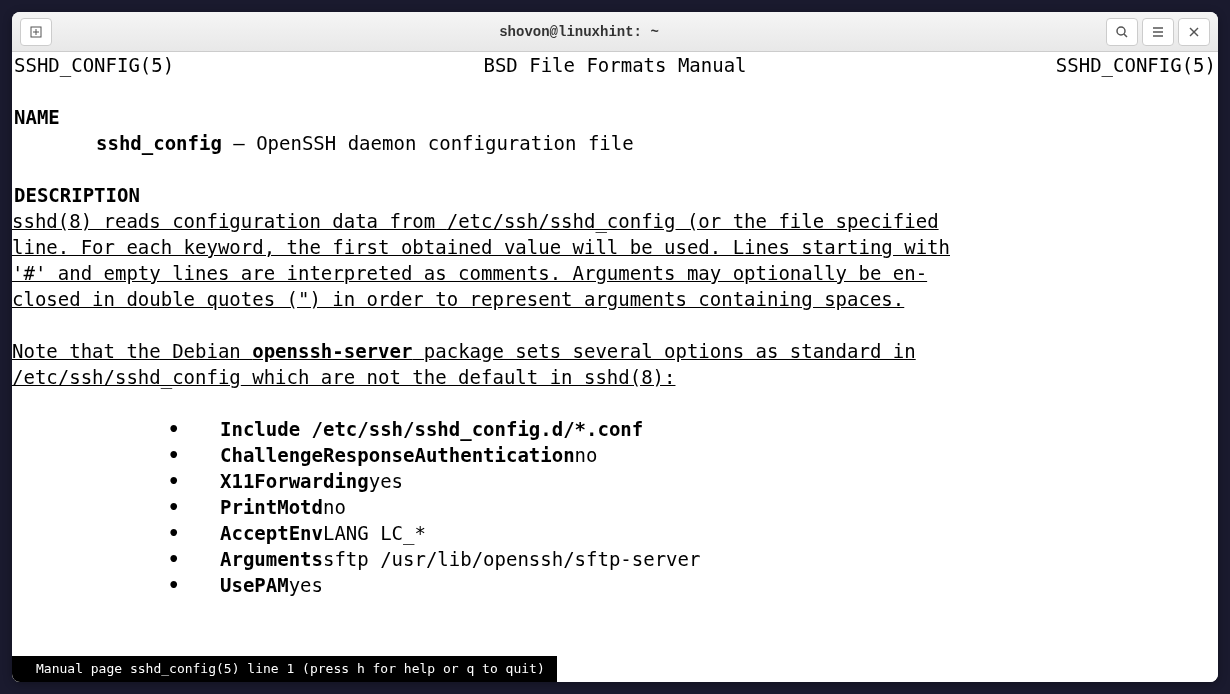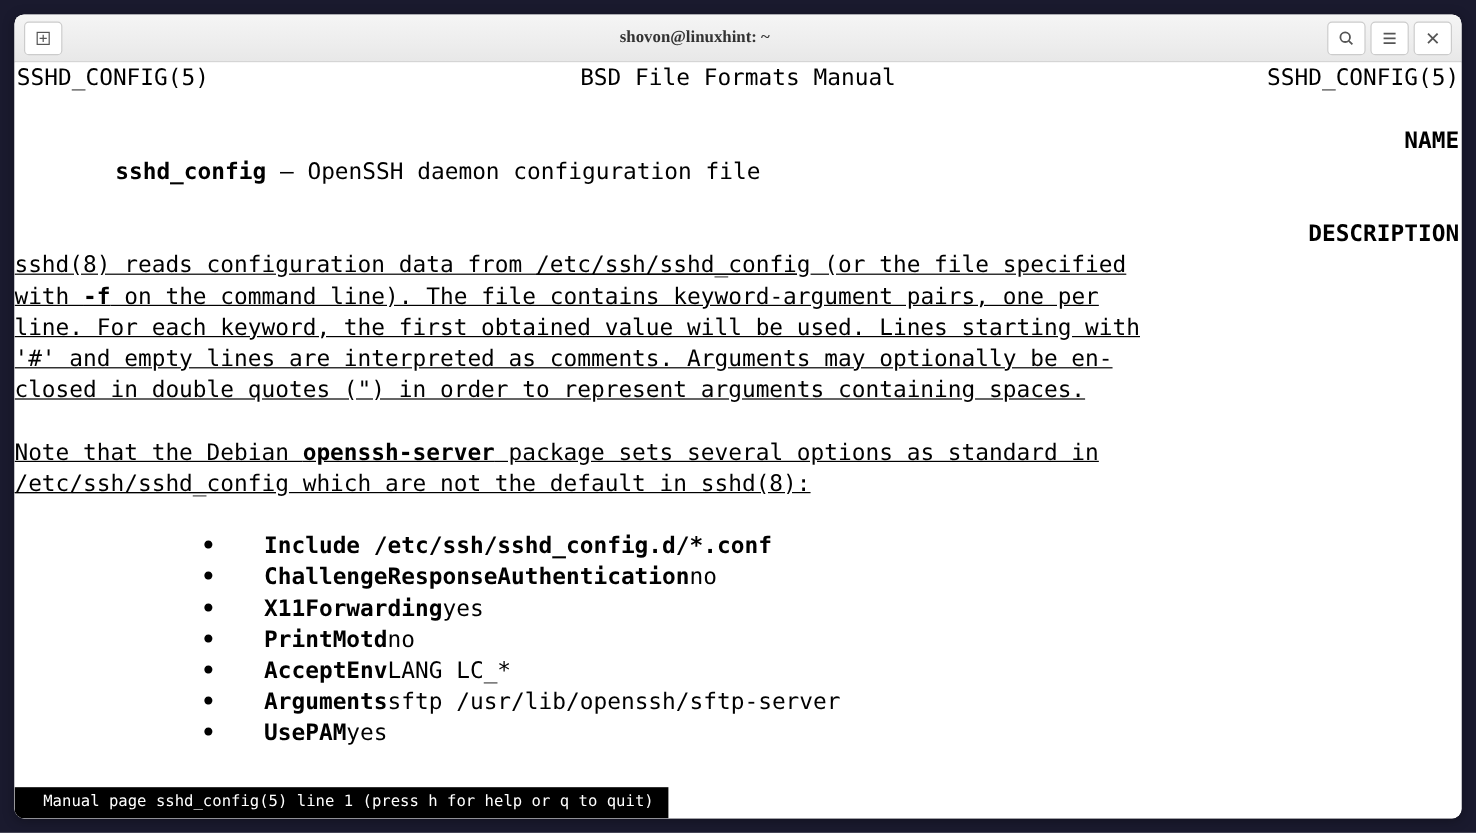--- a/index.html
+++ b/index.html
@@ -24,21 +24,21 @@
       box-shadow: 0 2px 10px rgba(0,0,0,0.3);
     }
     .titlebar {
       height: 40px;
       background: linear-gradient(to bottom, #f5f5f5, #e8e8e8);
       border-bottom: 1px solid #ccc;
       display: flex;
       align-items: center;
       justify-content: flex-start;
       padding: 0 6px;
-      font-family: Liberation Serif, serif;
+      font-family: Liberation Mono, monospace;
     }
     .titlebar-left {
       display: flex;
       align-items: center;
     }
     .titlebar-btn {
       width: 32px;
       height: 28px;
       border: 1px solid #ccc;
       border-radius: 4px;
@@ -75,21 +75,20 @@
     }
     .man-header {
       display: flex;
       justify-content: space-between;
       padding: 0 2px;
       align-items: flex-end;
     }
     .section {
       font-weight: bold;
       padding: 0 2px;
-      text-align: right;
     }
     .indent1 { padding-left: 84px; }
     .indent-bullet { padding-left: 156px; }
     .bold { font-weight: bold; }
     .underline { text-decoration: underline; }
     .bullet-row { display: flex; }
     .bullet-mark { width: 52px; }
     .statusbar {
       position: absolute;
       bottom: 0;
@@ -153,23 +152,20 @@
     <div class="section">NAME</div>
     <div class="indent1">
       <span class="bold">sshd_config</span><span> — </span><span>OpenSSH daemon configuration file</span>
     </div>
     <div class="spacer"></div>
 
     <div class="section">DESCRIPTION</div>
     <div class="desc-para">
       <span>sshd(8) reads configuration data from </span><span class="underline">/etc/ssh/sshd_config</span><span> (or the file specified</span>
     </div>
-    <div class="desc-para">
-      <span>with </span><span class="bold">-f</span><span> on the command line).  The file contains keyword-argument pairs, one per</span>
-    </div>
     <div class="desc-para">line.  For each keyword, the first obtained value will be used.  Lines starting with</div>
     <div class="desc-para">'#' and empty lines are interpreted as comments.  Arguments may optionally be en‐</div>
     <div class="desc-para">closed in double quotes (") in order to represent arguments containing spaces.</div>
     <div class="spacer"></div>
 
     <div class="desc-para">
       <span>Note that the Debian </span><span class="bold">openssh-server</span><span> package sets several options as standard in</span>
     </div>
     <div class="desc-para">
       <span class="underline">/etc/ssh/sshd_config</span><span> which are not the default in sshd(8):</span>

